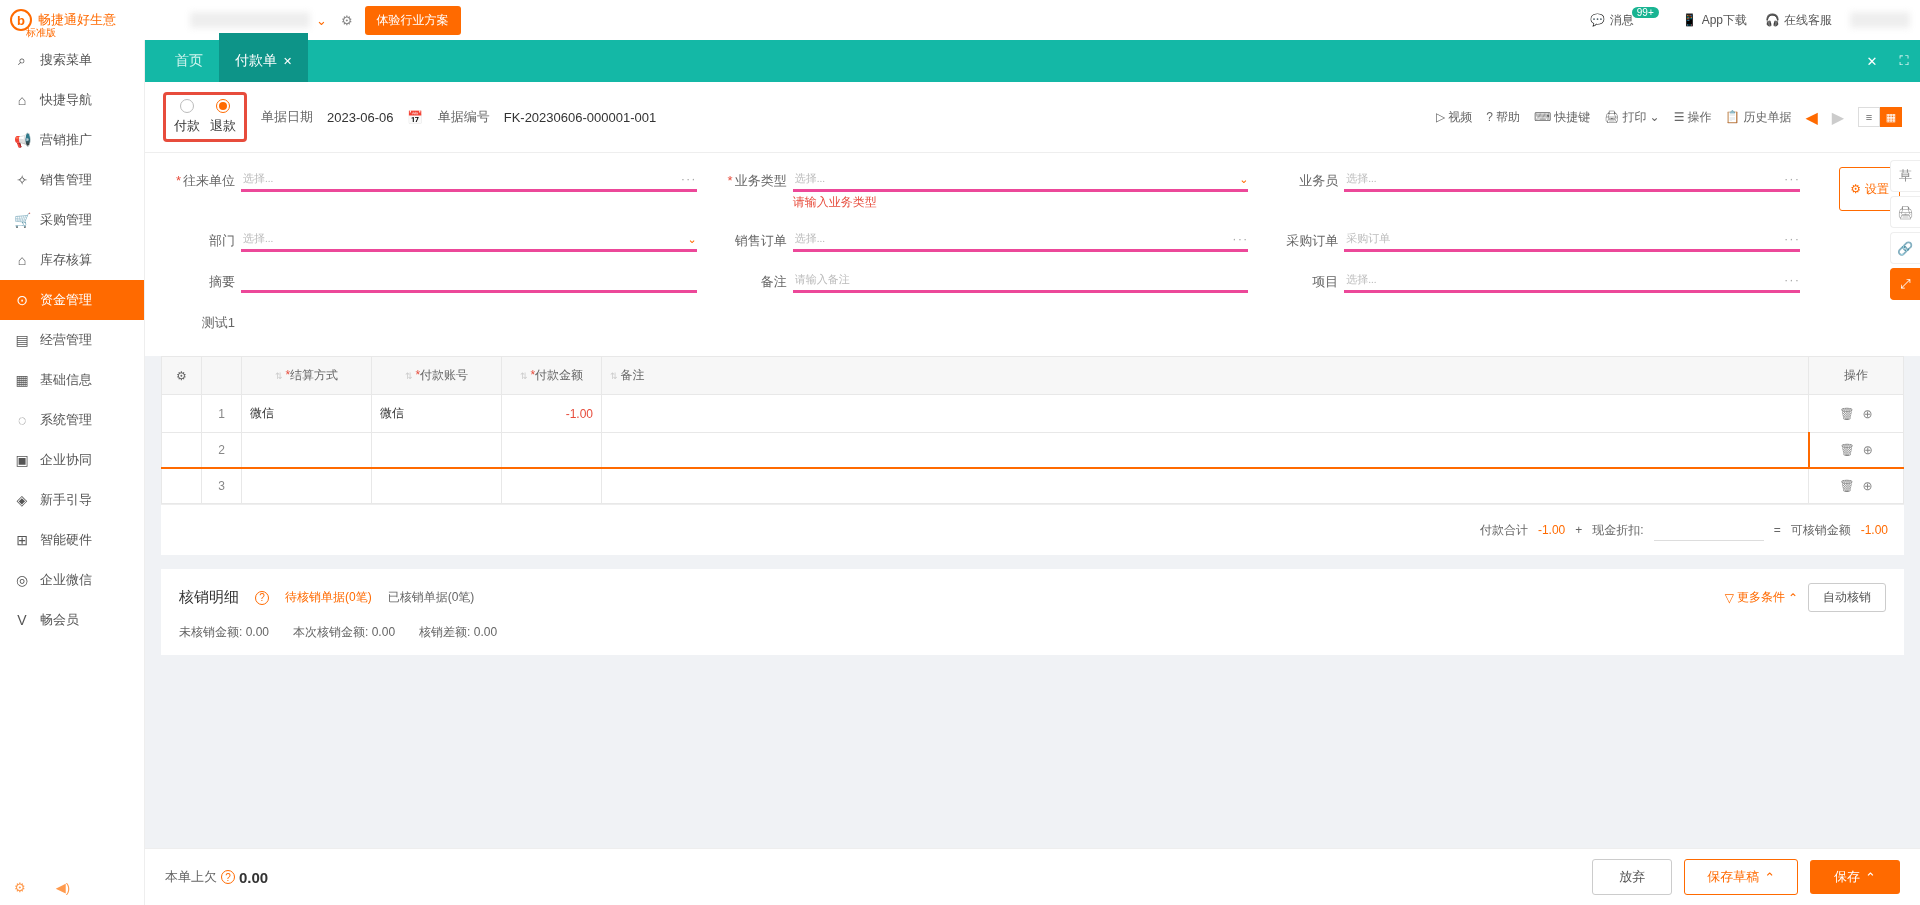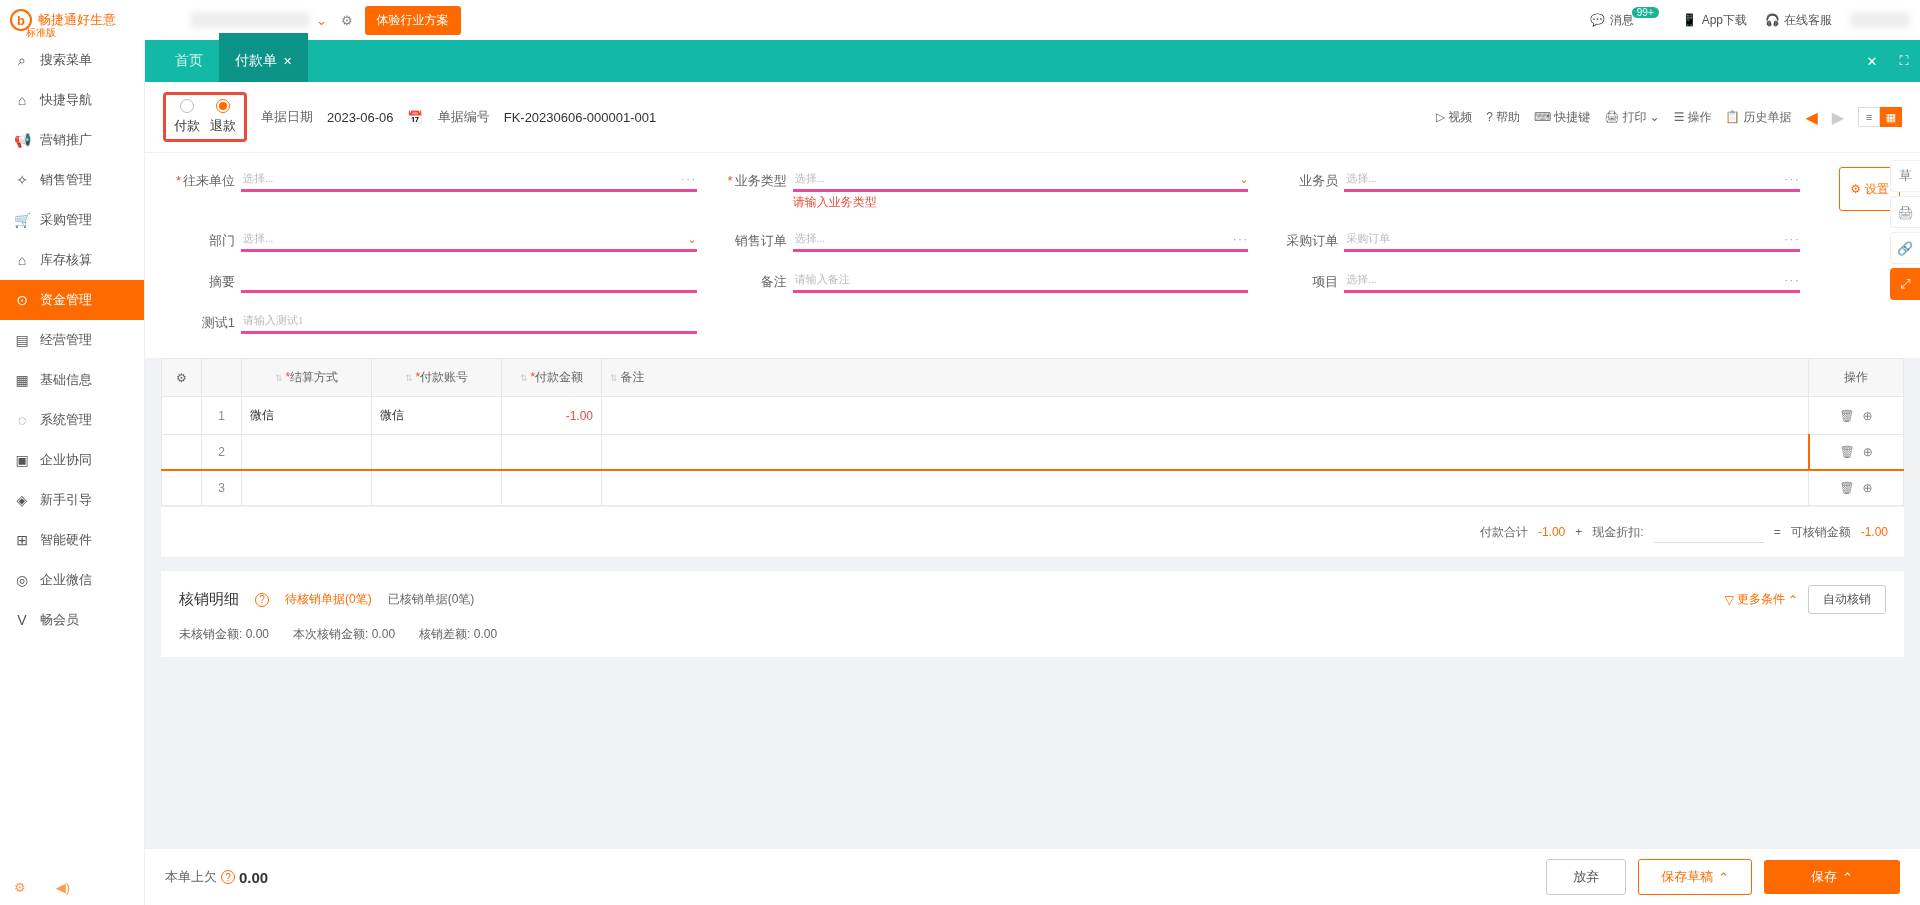--- a/index.html
+++ b/index.html
@@ -104,21 +104,21 @@
 .btn-outline { border:1px solid #ccc; background:#fff; padding:5px 14px; border-radius:3px; color:#555; cursor:pointer; font-size:12px; }
 .panel-stats { display:flex; gap:24px; margin-top:12px; color:#666; font-size:12px; }
 
 
 .action-bar { position:fixed; bottom:0; left:145px; right:0; background:#fff; border-top:1px solid #eee; padding:10px 20px; display:flex; align-items:center; gap:12px; }
 .action-bar .balance { color:#666; font-size:13px; display:flex; align-items:center; gap:4px; }
 .action-bar .balance b { font-size:15px; color:#333; font-weight:600; }
 .action-bar .spacer { flex:1; }
 .btn-ghost { border:1px solid #ccc; background:#fff; padding:8px 26px; border-radius:3px; color:#555; cursor:pointer; font-size:13px; }
 .btn-ghost-orange { border:1px solid #ff6a00; background:#fff; padding:8px 22px; border-radius:3px; color:#ff6a00; cursor:pointer; font-size:13px; display:flex; align-items:center; gap:5px; }
-.btn-fill-orange { border:none; background:#ff6a00; padding:8px 47px; border-radius:3px; color:#fff; cursor:pointer; font-size:13px; display:flex; align-items:center; gap:5px; }
+.btn-fill-orange { border:none; background:#ff6a00; padding:8px 24px; border-radius:3px; color:#fff; cursor:pointer; font-size:13px; display:flex; align-items:center; gap:5px; }
 
 
 .right-rail { position:fixed; right:0; top:160px; display:flex; flex-direction:column; gap:4px; }
 .rail-btn { width:30px; height:32px; background:#fff; border:1px solid #eee; border-right:none; display:flex; align-items:center; justify-content:center; color:#888; border-radius:4px 0 0 4px; cursor:pointer; }
 .rail-btn.on { background:#ff6a00; color:#fff; border-color:#ff6a00; }
 </style>
 </head>
 <body>
 
 <div class="top-header">
@@ -312,21 +312,20 @@
         </div>
         <div class="form-cell">
           <span class="f-label"><span>项目</span></span>
           <div class="f-input-wrap"><input class="f-input" placeholder="选择..." style=""><span class="f-dots">···</span></div>
         </div>
         <div class="form-last"></div>
       </div>
       <div class="form-row">
         <div class="form-cell">
           <span class="f-label"><span>测试1</span></span>
-          <div class="f-input-wrap"><input class="f-input" placeholder="请输入测试1" style=""></div>
         </div>
         <div class="form-cell"></div>
           <div class="form-cell"></div>
           <div class="form-last"></div>
       </div>
     </div>
 
     <div class="tbl-wrap">
       <table class="tbl">
         <colgroup>

